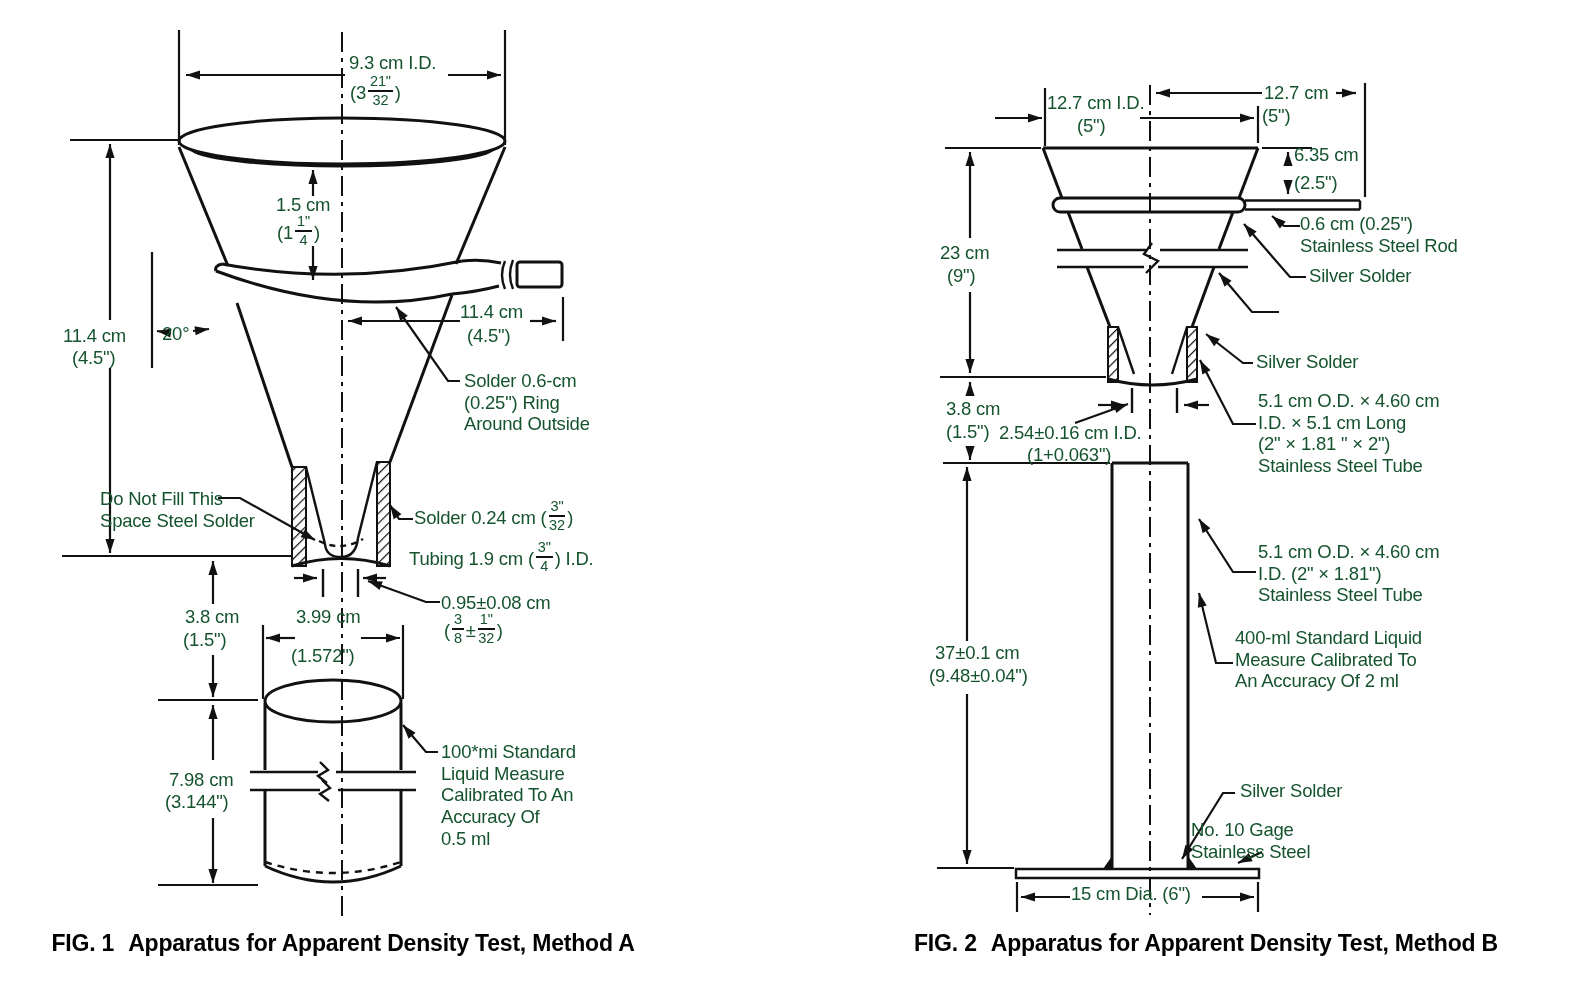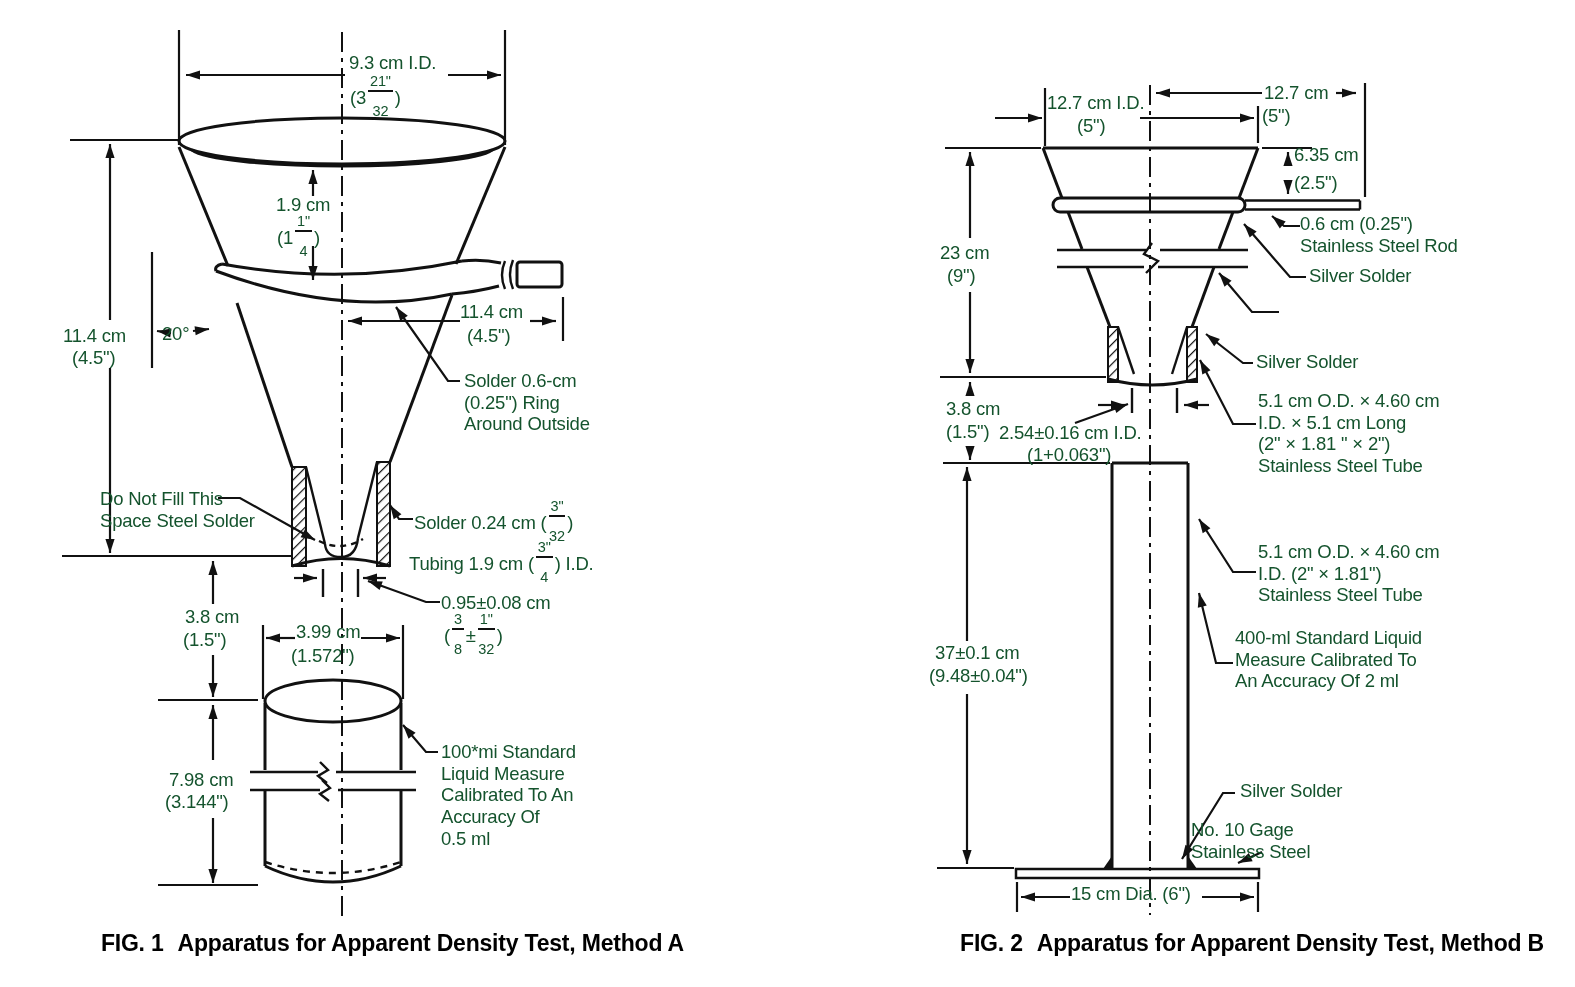--- a/index.html
+++ b/index.html
@@ -6,23 +6,23 @@
   .page { position:relative; width:1575px; height:987px; background:#fff; overflow:hidden;
           font-family:"Liberation Sans", sans-serif; color:#111; }
   svg { position:absolute; left:0; top:0; }
   .lbl { position:absolute; font-size:18.5px; line-height:1.17; letter-spacing:-0.2px;
          color:#14532d; white-space:nowrap; }
   .lbl .ln { display:block; }
   .frow { display:flex; align-items:center; }
   .frac { display:inline-block; vertical-align:middle; text-align:center; line-height:1;
           margin:0 2px; transform:translateY(-2px); }
   .frac .num { display:block; font-size:14.5px; border-bottom:2px solid #111; padding:0 2px 1px; }
-  .frac .den { display:block; font-size:14.5px; padding-top:12px; }
+  .frac .den { display:block; font-size:14.5px; padding-top:1px; }
   .cap { position:absolute; top:930px; font-size:23px; font-weight:bold; color:#000;
-         text-align:right; letter-spacing:-0.2px; }
+         text-align:center; letter-spacing:-0.2px; }
   .cap .gap { display:inline-block; width:14px; }
 </style>
 </head>
 <body>
 
 <div class="page">
 
 <svg width="1575" height="987" viewBox="0 0 1575 987">
   <defs>
     <marker id="ah" markerUnits="userSpaceOnUse" markerWidth="18" markerHeight="12" refX="16" refY="6" orient="auto">
@@ -216,21 +216,21 @@
   <div class="lbl" style="left:349px;top:52px">9.3 cm I.D.</div>
   <div class="lbl frow" style="left:350px;top:76px">
     <span>(3</span>
       <span class="frac">
         <span class="num">21"</span>
         <span class="den">32</span>
       </span>
       <span>)</span>
   </div>
 
-  <div class="lbl" style="left:276px;top:194px">1.9 cm</div>
+  <div class="lbl" style="left:276px;top:194px">1.5 cm</div>
   <div class="lbl frow" style="left:277px;top:216px">
     <span>(1</span>
       <span class="frac">
         <span class="num">1"</span>
         <span class="den">4</span>
       </span>
       <span>)</span>
   </div>
 
   <div class="lbl" style="left:63px;top:325px">11.4 cm</div>
@@ -281,21 +281,21 @@
       <span class="frac">
         <span class="num">1"</span>
         <span class="den">32</span>
       </span>
       <span>)</span>
   </div>
 
   <div class="lbl" style="left:185px;top:606px">3.8 cm</div>
   <div class="lbl" style="left:183px;top:629px">(1.5")</div>
 
-  <div class="lbl" style="left:296px;top:621px">3.99 cm</div>
+  <div class="lbl" style="left:296px;top:606px">3.99 cm</div>
   <div class="lbl" style="left:291px;top:645px">(1.572")</div>
 
   <div class="lbl" style="left:169px;top:769px">7.98 cm</div>
   <div class="lbl" style="left:165px;top:791px">(3.144")</div>
 
   <div class="lbl" style="left:441px;top:741px">
     <span class="ln">100*mi Standard</span>
     <span class="ln">Liquid Measure</span>
     <span class="ln">Calibrated To An</span>
     <span class="ln">Accuracy Of</span>

